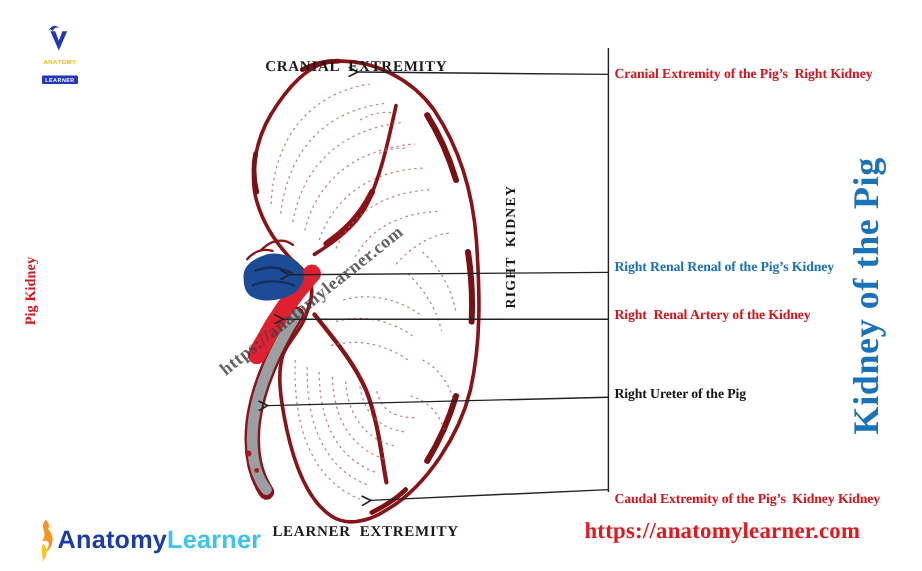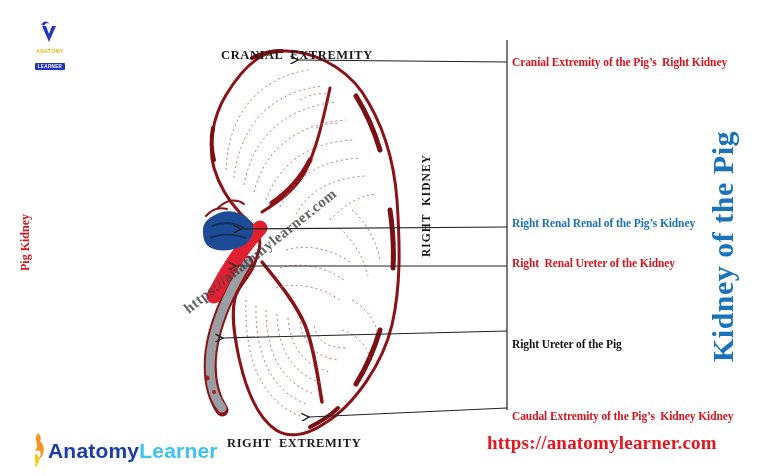--- a/index.html
+++ b/index.html
@@ -152,30 +152,30 @@
 <div class="abs minilogo">
   <svg width="26" height="24" viewBox="0 0 26 24">
     <path d="M5,6 L12,22 L19,6 L15,6 L12,14 L9,6 Z" fill="#2437b8"></path>
     <path d="M3,6 Q8,-2 13,4 Q9,1 7,6 Q5,3 3,6 Z" fill="#2437b8"></path>
   </svg>
   <span class="yellow">ANATOMY</span>
   <span class="bluebox">LEARNER</span>
 </div>
 
 <div class="txt title" style="left:221px;top:27px;margin-top:21px;">CRANIAL  EXTREMITY</div>
-<div class="txt title" style="left:227px;top:436px;">RIGHT  EXTREMITY</div>
+<div class="txt title" style="left:227px;top:436px;">LEARNER  EXTREMITY</div>
 
 <div class="txt vtext v-left" style="left:18px;top:193px;height:78px;">Pig Kidney</div>
 <div class="txt vtext v-mid" style="left:420px;top:165px;height:92px;">RIGHT  KIDNEY</div>
 <div class="txt vtext v-right" style="left:706px;top:112px;height:250px;">Kidney of the Pig</div>
 
 <div class="txt label red" style="left:512px;top:55px;">Cranial Extremity of the Pig’s  Right Kidney</div>
 <div class="txt label blue" style="left:512px;top:216px;">Right Renal Renal of the Pig’s Kidney</div>
-<div class="txt label red" style="left:512px;top:256px;">Right  Renal Ureter of the Kidney</div>
-<div class="txt label black" style="left:512px;top:337px;">Right Ureter of the Pig</div>
+<div class="txt label red" style="left:512px;top:256px;">Right  Renal Artery of the Kidney</div>
+<div class="txt label black" style="left:512px;top:322px;">Right Ureter of the Pig</div>
 <div class="txt label red" style="left:512px;top:409px;">Caudal Extremity of the Pig’s  Kidney Kidney</div>
 
 <div class="txt watermark" style="left:186px;top:302px;">https://anatomylearner.com</div>
 
 <div class="abs mainlogo">
   <svg width="20" height="36" viewBox="0 0 20 36" style="margin-right:1px;">
     <path d="M11,0 C5,8 14,10 8,18 C16,15 15,24 9,28 C18,25 19,13 13,8 C15,5 13,2 11,0 Z" fill="#f7941d"></path>
     <path d="M9,20 C6,26 10,31 8,35 C13,31 13,24 9,20 Z" fill="#fdc70c"></path>
   </svg>
   <span class="word-a">Anatomy</span>

